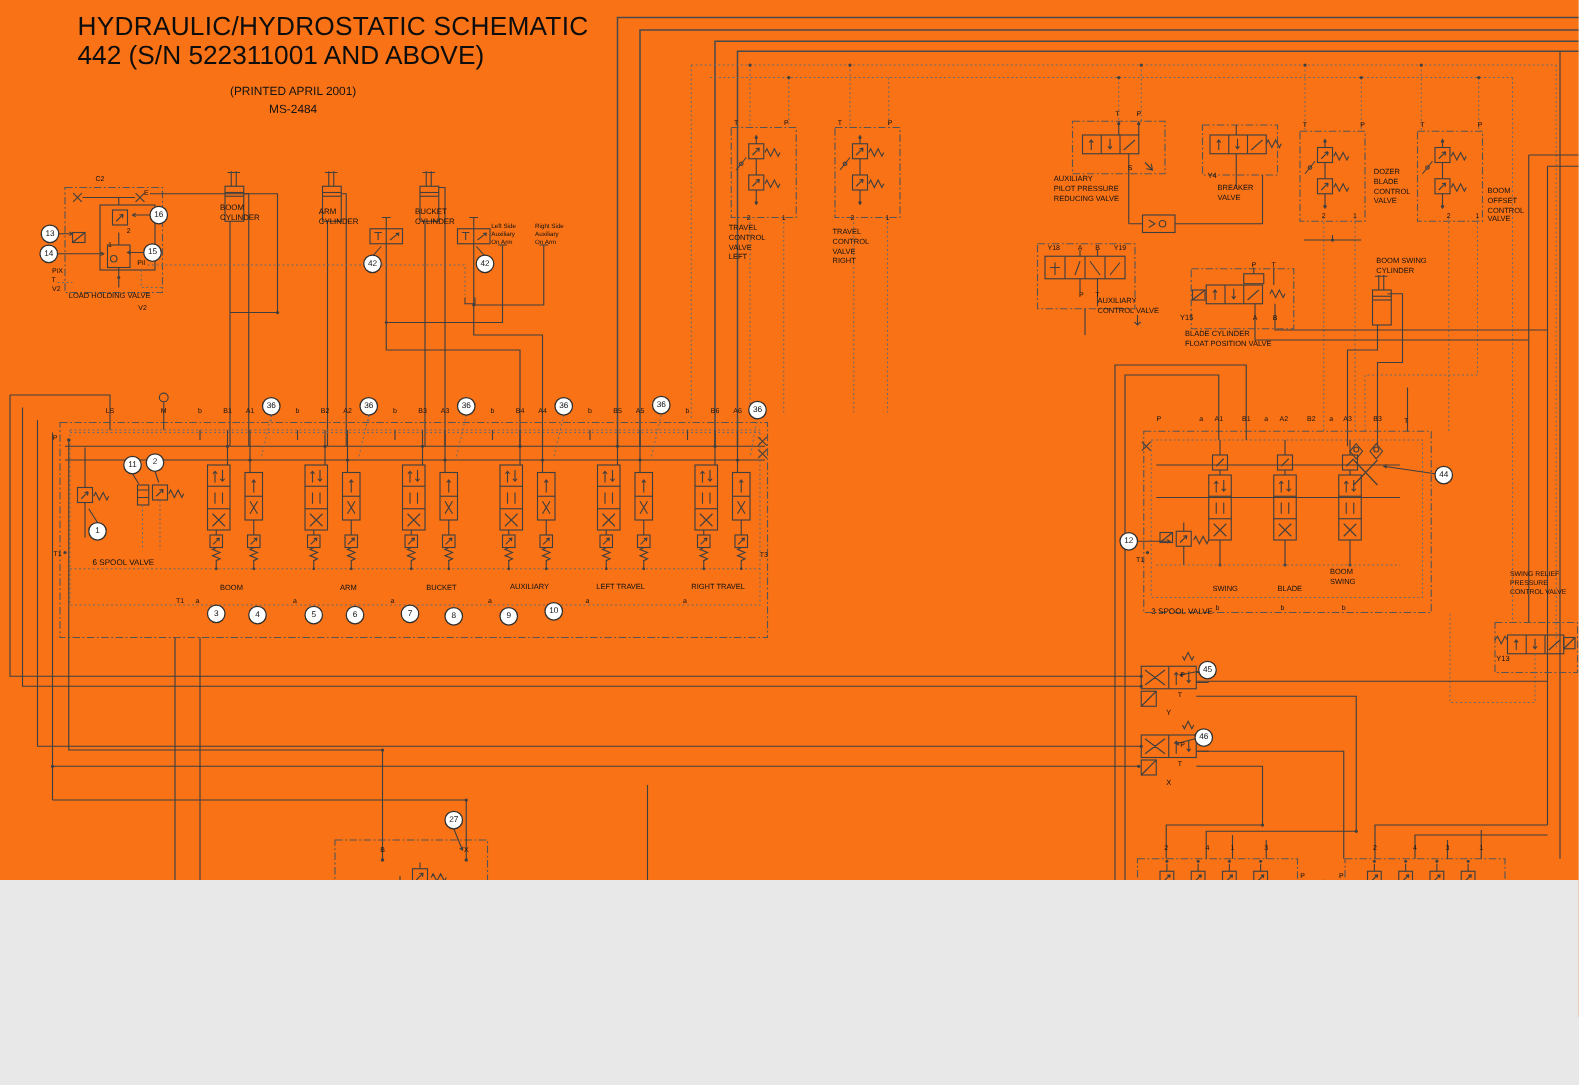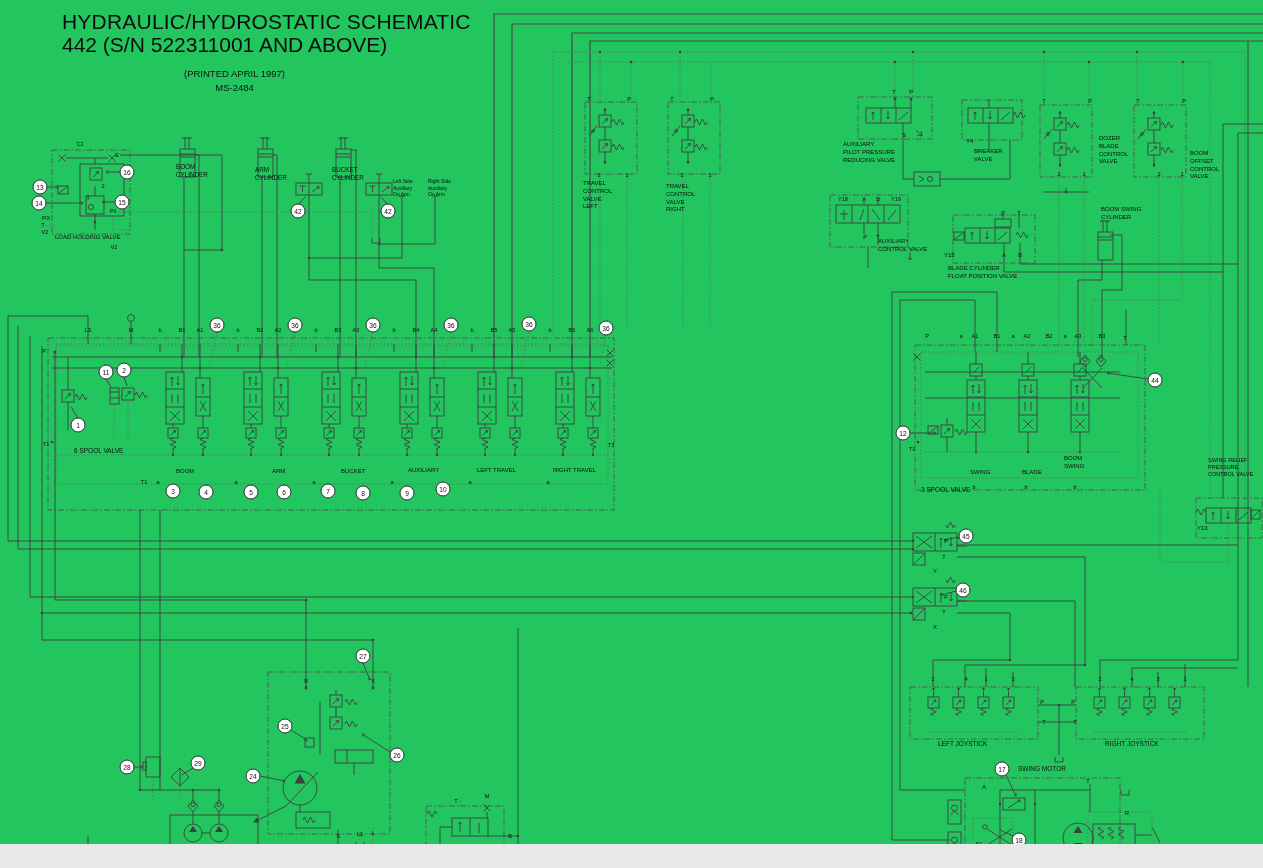--- a/index.html
+++ b/index.html
@@ -1,16 +1,16 @@
 <!DOCTYPE html>
 <html><head>
 <meta charset="utf-8">
 <style>
   html,body{margin:0;padding:0;background:#e8e8e8;}
-  #canvas{position:relative;width:1263px;height:844px;background:#22c55e;overflow:hidden;
+  #canvas{position:relative;width:1263px;height:704px;background:#f97316;overflow:hidden;
           font-family:"Liberation Sans","DejaVu Sans",sans-serif;color:#1a1a1a;}
   svg{position:absolute;left:0;top:0;}
   .s{stroke:#3f3f3f;fill:none;stroke-width:.9;}
   .s2{stroke:#4a4a4a;fill:none;stroke-width:1.2;}
   .dd{stroke:#555;fill:none;stroke-width:.9;stroke-dasharray:6 2 1.5 2;}
   .pp{stroke:#6a6a6a;fill:none;stroke-width:.8;stroke-dasharray:1.6 2;}
   .fill{fill:#3f3f3f;stroke:none;}
   .lbl{position:absolute;font-size:6.3px;line-height:1.3;color:#111;white-space:pre-line;}
   .port{position:absolute;font-size:5.6px;color:#111;transform:translate(-50%,-55%);white-space:nowrap;}
   .callout{position:absolute;width:13px;height:13px;border:1px solid #2e2e2e;border-radius:50%;
@@ -494,21 +494,21 @@
     <path class="s" d="M959,537 L944,540 m2.3,-1.3 l-2.3,1.3 2.4,1.2 M956,591 L941,595 m2.3,-1.3 l-2.3,1.3 2.4,1.2"></path>
     <path class="s" d="M1006,775 L1016,796 m-2.2,-1.3 l2.2,1.3 .2,-2.6 M1013,836 L1000,830"></path>
     <path class="s" d="M260,776 L285,781 m-2.4,-1.3 l2.4,1.3 -2.5,1.2 M291,730 L307,740 m-2.6,-.6 l2.6,.6 -1.4,2.2 M390,752 L362,734 m2.7,.4 l-2.7,-.4 1.3,2.4 M363,663 L370,680 m-2.3,-1.4 l2.3,1.4 .3,-2.6"></path>
     <path class="s" d="M134,767 H143 m-2.4,-1.4 l2.4,1.4 -2.4,1.4 M193,768 L182,775 M88,846 V836"></path>
     <path class="pp" d="M217,332 V338 M295,332 V338"></path>
   </g>
 </svg>
 
   <div class="title1">HYDRAULIC/HYDROSTATIC SCHEMATIC</div>
   <div class="title2">442 (S/N 522311001 AND ABOVE)</div>
-  <div class="sub1">(PRINTED APRIL 1997)</div>
+  <div class="sub1">(PRINTED APRIL 2001)</div>
   <div class="sub2">MS-2484</div>
 <div class="lbl" style="left: 176px; top: 163px;">BOOM
 CYLINDER</div>
     <div class="lbl" style="left: 255px; top: 166px;">ARM
 CYLINDER</div>
     <div class="lbl" style="left: 332px; top: 166px;">BUCKET
 CYLINDER</div>
     <div class="lbl" style="left: 393px; top: 178px; font-size: 5px;">Left Side
 Auxiliary
 On Arm</div>

